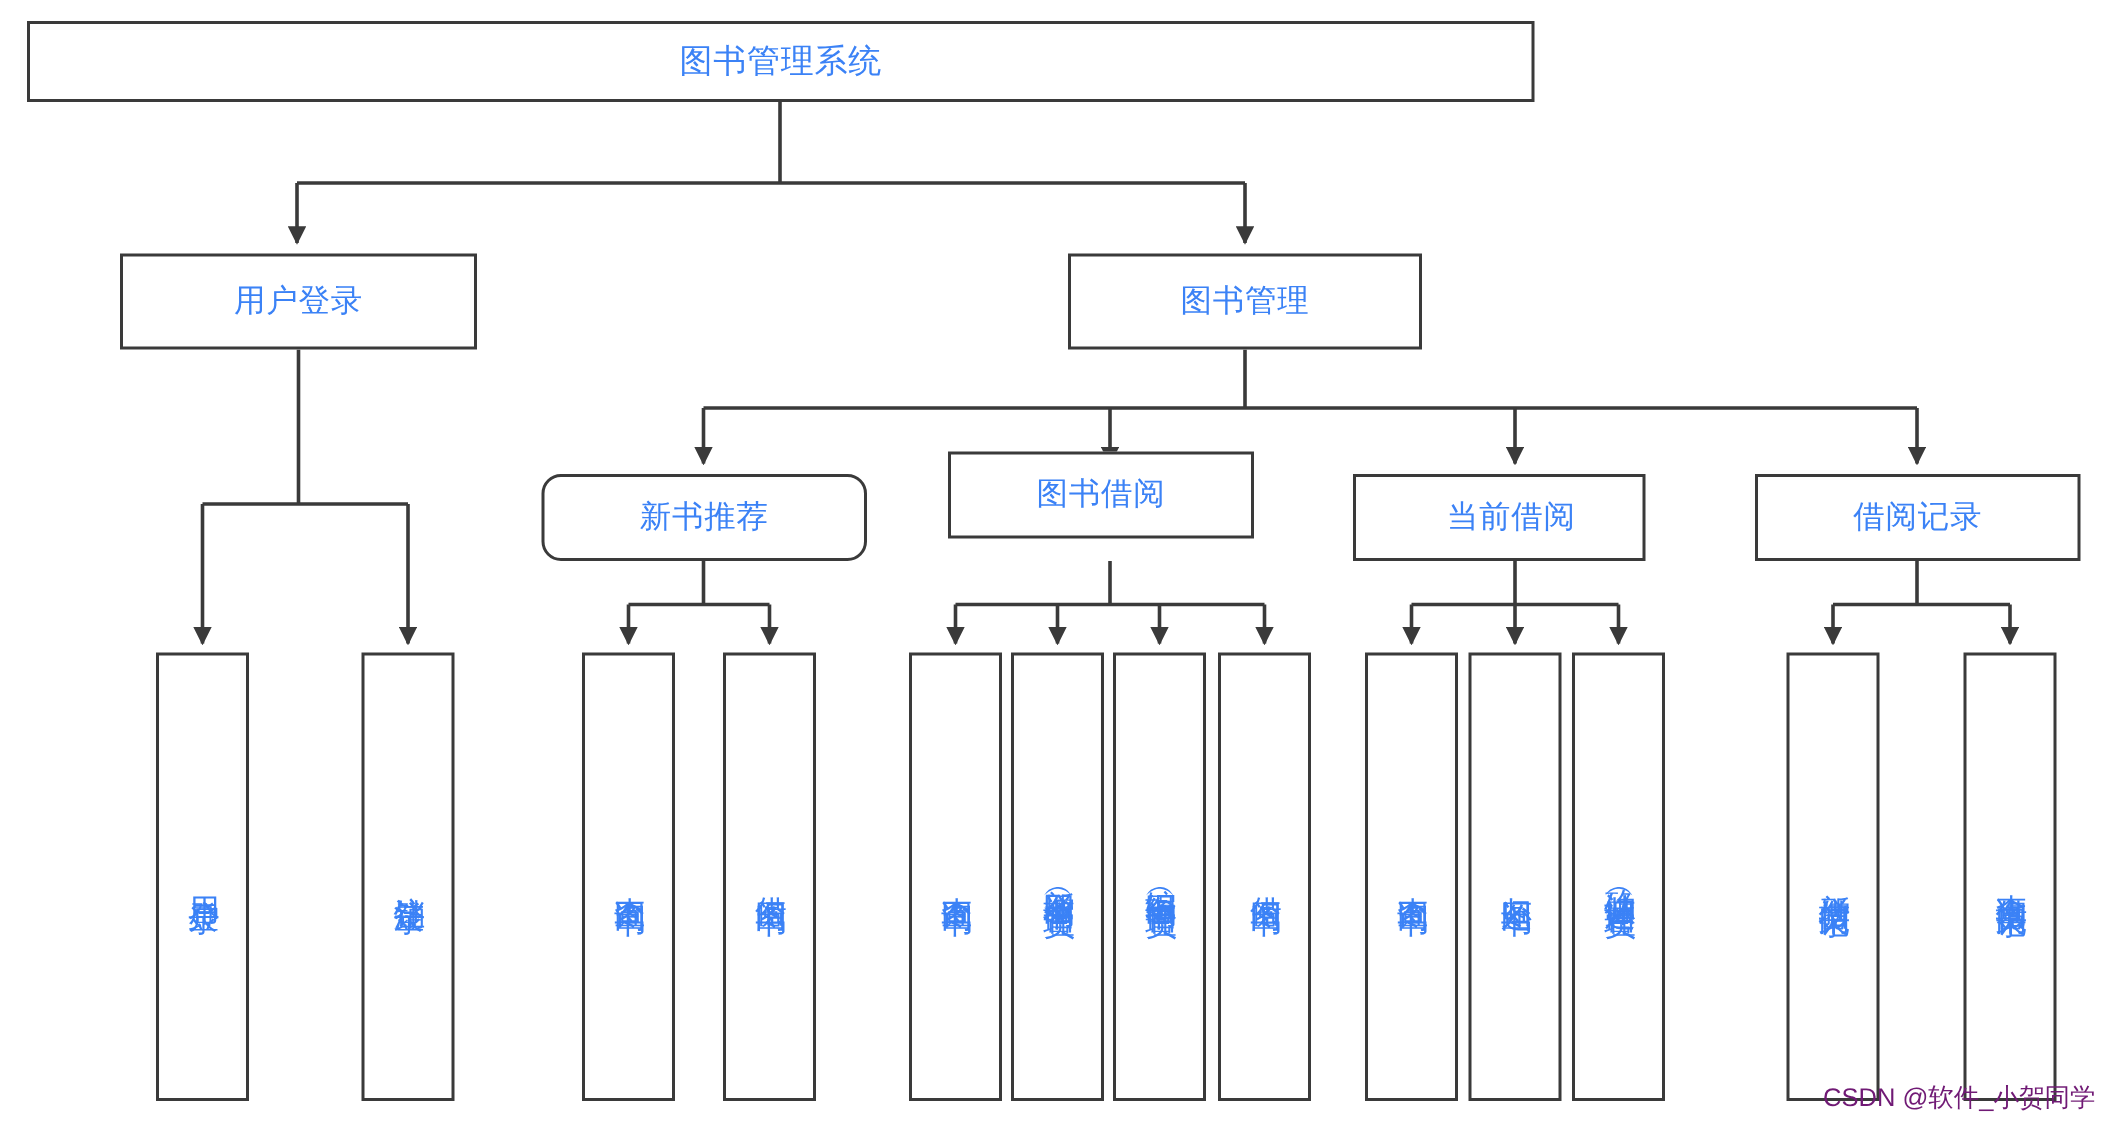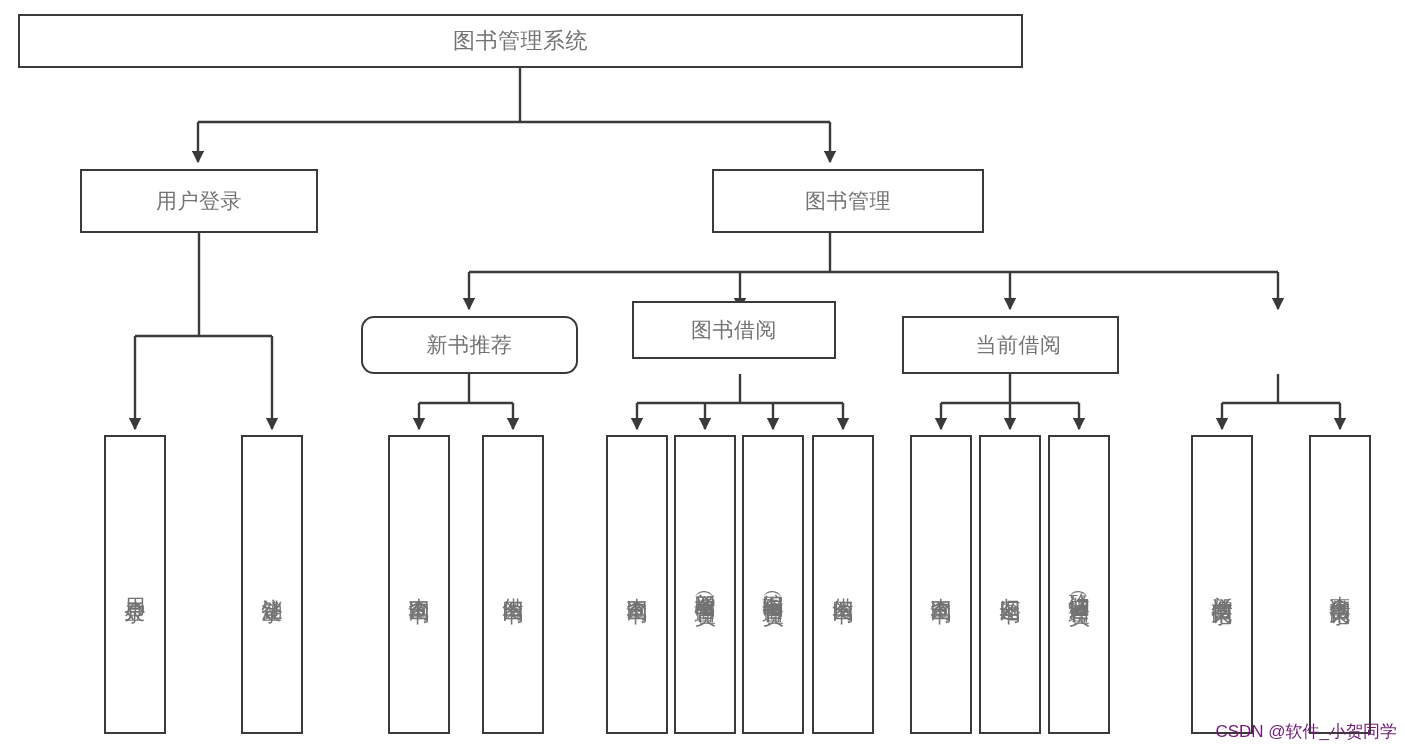--- a/index.html
+++ b/index.html
@@ -27,21 +27,21 @@
     pointer-events: none;
   }
   .node {
     position: absolute;
     box-sizing: border-box;
     border: 2px solid #3a3a3a;
     background: #ffffff;
     display: flex;
     align-items: center;
     justify-content: center;
-    color: #737373;
+    color: #3b82f6;
     z-index: 2;
   }
   .node .label {
     display: block;
     text-align: center;
     line-height: 1.28;
     letter-spacing: 0.5px;
   }
   
   .node.horiz .label {
@@ -130,32 +130,35 @@
     </g>
   </svg>
 
   <div class="node horiz root" style="left:18px; top:14px; width:1005px; height:54px;">
     <span class="label">图书管理系统</span>
   </div>
 
   <div class="node horiz" style="left:80px; top:169px; width:238px; height:64px;">
     <span class="label">用户登录</span>
   </div>
-  <div class="node horiz" style="left:712px; top:169px; width:272px; height:64px;">
+  <div class="node horiz" style="left:712px; top:169px; width:236px; height:64px;">
     <span class="label">图书管理</span>
   </div>
 
   <div class="node horiz" style="left:361px; top:316px; width:217px; height:58px;border-radius:13px;">
     <span class="label">新书推荐</span>
   </div>
   <div class="node horiz" style="left:632px; top:301px; width:204px; height:58px;">
     <span class="label">图书借阅</span>
   </div>
-  <div class="node horiz" style="left:902px; top:316px; width:217px; height:58px;padding-left:16px;">
+  <div class="node horiz" style="left:902px; top:316px; width:195px; height:58px;padding-left:16px;">
     <span class="label">当前借阅</span>
+  </div>
+  <div class="node horiz" style="left:1170px; top:316px; width:217px; height:58px;">
+    <span class="label">借阅记录</span>
   </div>
 
   <div class="node vert" style="left:104px; top:435px; width:62px; height:299px;">
     <span class="label">用户登录</span>
   </div>
   <div class="node vert" style="left:241px; top:435px; width:62px; height:299px;">
     <span class="label">注销登录</span>
   </div>
 
   <div class="node vert" style="left:388px; top:435px; width:62px; height:299px;">

